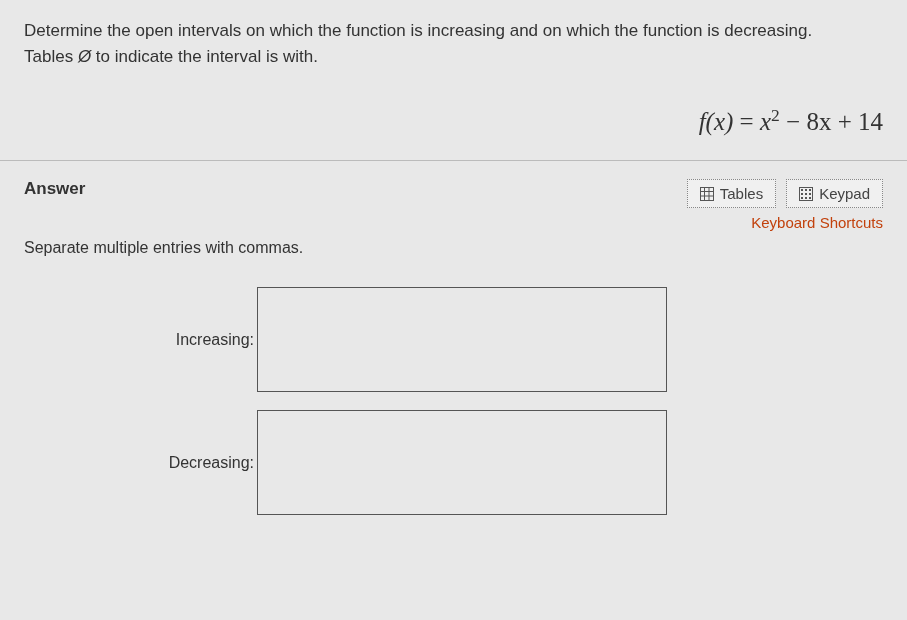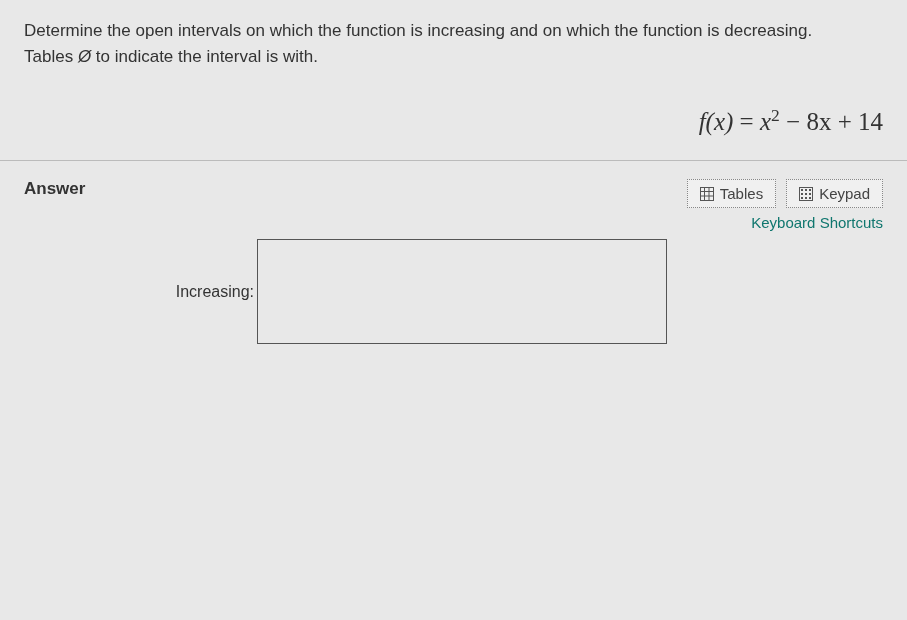--- a/index.html
+++ b/index.html
@@ -75,21 +75,21 @@
       color: #444;
       cursor: pointer;
     }
     .tool-icon {
       display: inline-block;
       width: 14px;
       height: 14px;
     }
     .kb-shortcuts {
       font-size: 15px;
-      color: #0f766e;
+      color: #c2410c;
     }
     .instruction-text {
       font-size: 16px;
       color: #333;
       margin-top: 6px;
       margin-bottom: 30px;
     }
     .input-row {
       display: flex;
       align-items: center;
@@ -159,19 +159,24 @@
               <rect x="10" y="10" width="2" height="2" fill="#555"></rect>
             </svg>
           </span>
           <span>Keypad</span>
         </div>
       </div>
       <div class="kb-shortcuts">Keyboard Shortcuts</div>
     </div>
   </div>
 
+  <div class="instruction-text">Separate multiple entries with commas.</div>
 
   <div class="input-row">
     <div class="input-label">Increasing:</div>
     <textarea class="interval-input" style=""></textarea>
   </div>
 
+  <div class="input-row">
+    <div class="input-label">Decreasing:</div>
+    <textarea class="interval-input" style=""></textarea>
+  </div>
 </div>
 
 </body></html>

